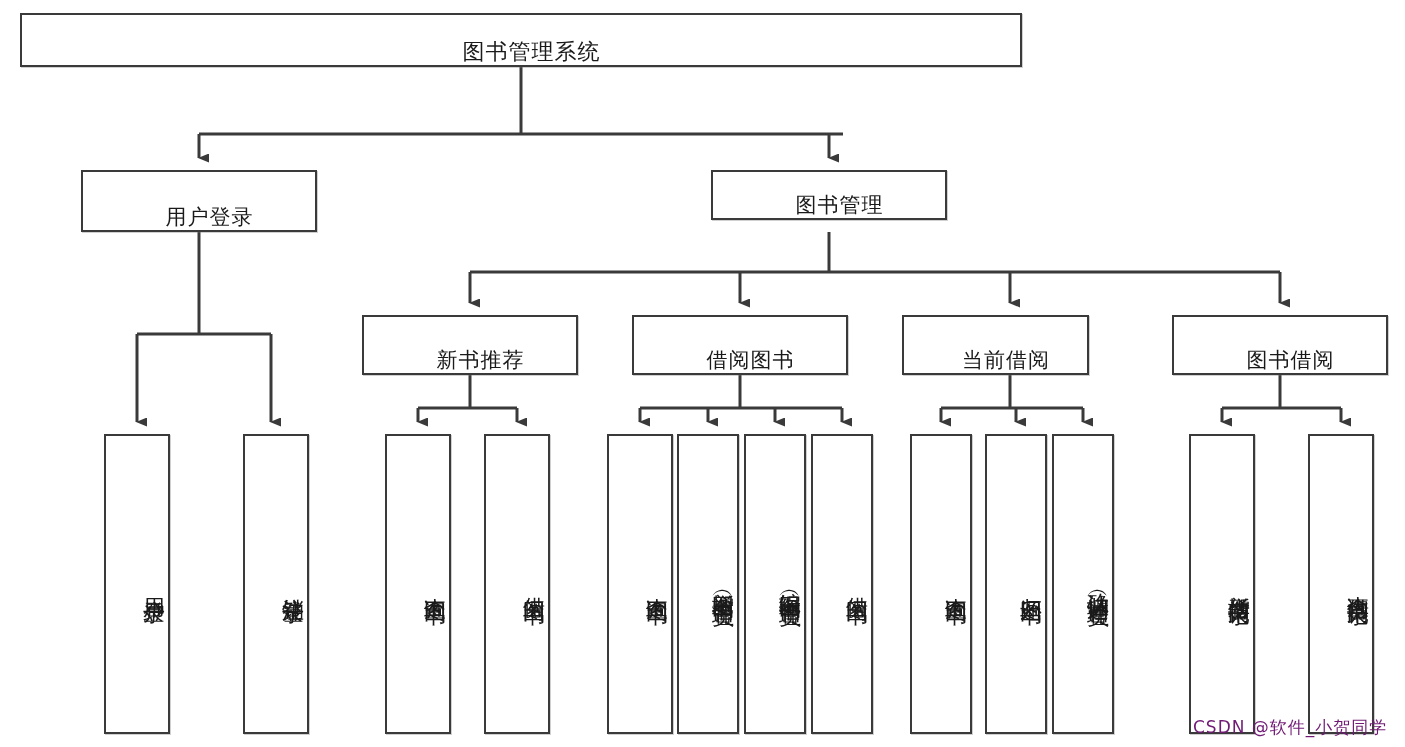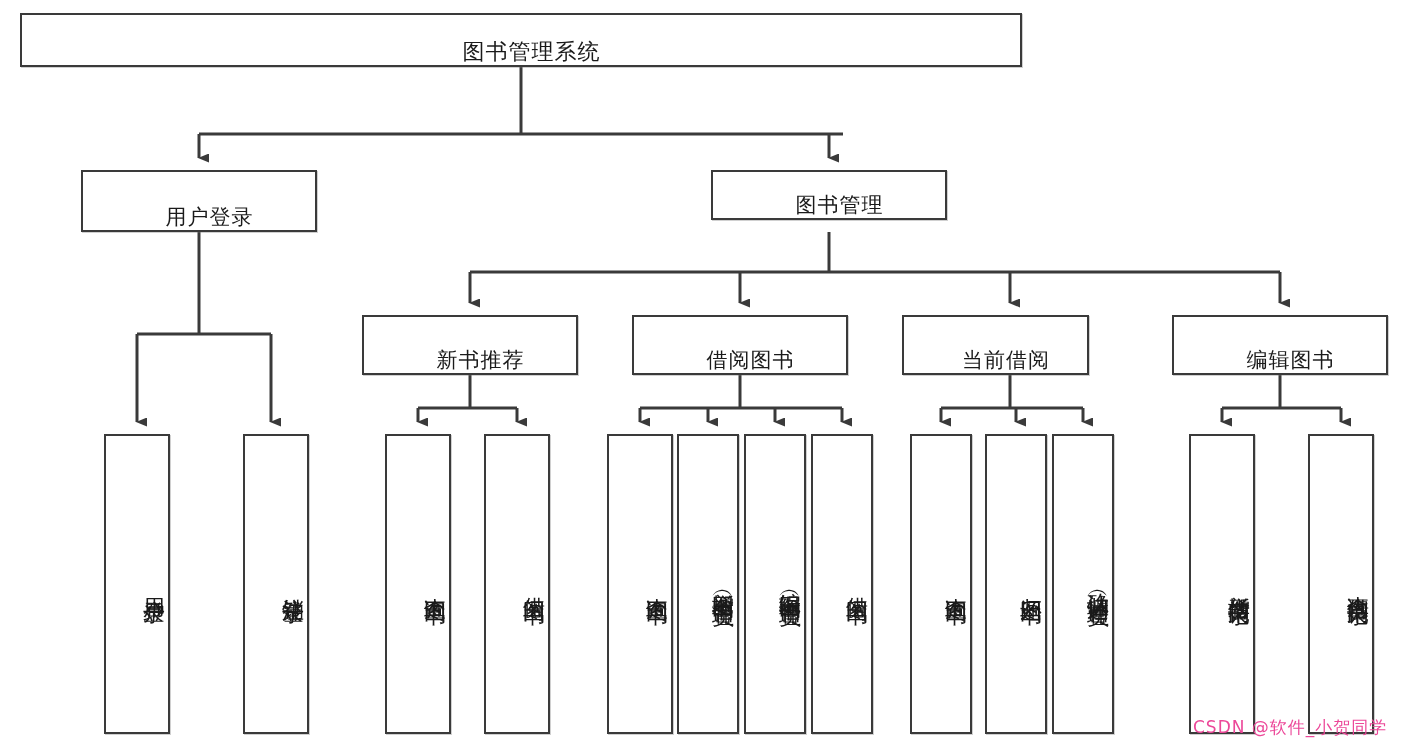--- a/index.html
+++ b/index.html
@@ -59,21 +59,21 @@
   }
   .leaf-text {
     writing-mode: vertical-rl;
     text-orientation: upright;
     display: block;
     text-align: left;
   }
   .watermark {
     position: absolute;
     font-size: 17px;
-    color: #ec4899;
+    color: #701a75;
     letter-spacing: 1px;
     white-space: nowrap;
     user-select: none;
   }
 </style>
 </head>
 <body>
 
 <div id="diagram-root">
 
@@ -142,21 +142,21 @@
   <div class="node node-h" style="left:362px; top:315px; width:216px; height:60px;">
     <span>新书推荐</span>
   </div>
   <div class="node node-h" style="left:632px; top:315px; width:216px; height:60px;">
     <span>借阅图书</span>
   </div>
   <div class="node node-h" style="left:902px; top:315px; width:187px; height:60px;">
     <span>当前借阅</span>
   </div>
   <div class="node node-h" style="left:1172px; top:315px; width:216px; height:60px;">
-    <span>编辑图书</span>
+    <span>图书借阅</span>
   </div>
 
   <div class="node node-leaf" style="left:104px; top:434px; width:66px; height:300px;">
     <span class="leaf-text">用户登录</span>
   </div>
   <div class="node node-leaf" style="left:243px; top:434px; width:66px; height:300px;">
     <span class="leaf-text">注销登录</span>
   </div>
 
   <div class="node node-leaf" style="left:385px; top:434px; width:66px; height:300px;">

